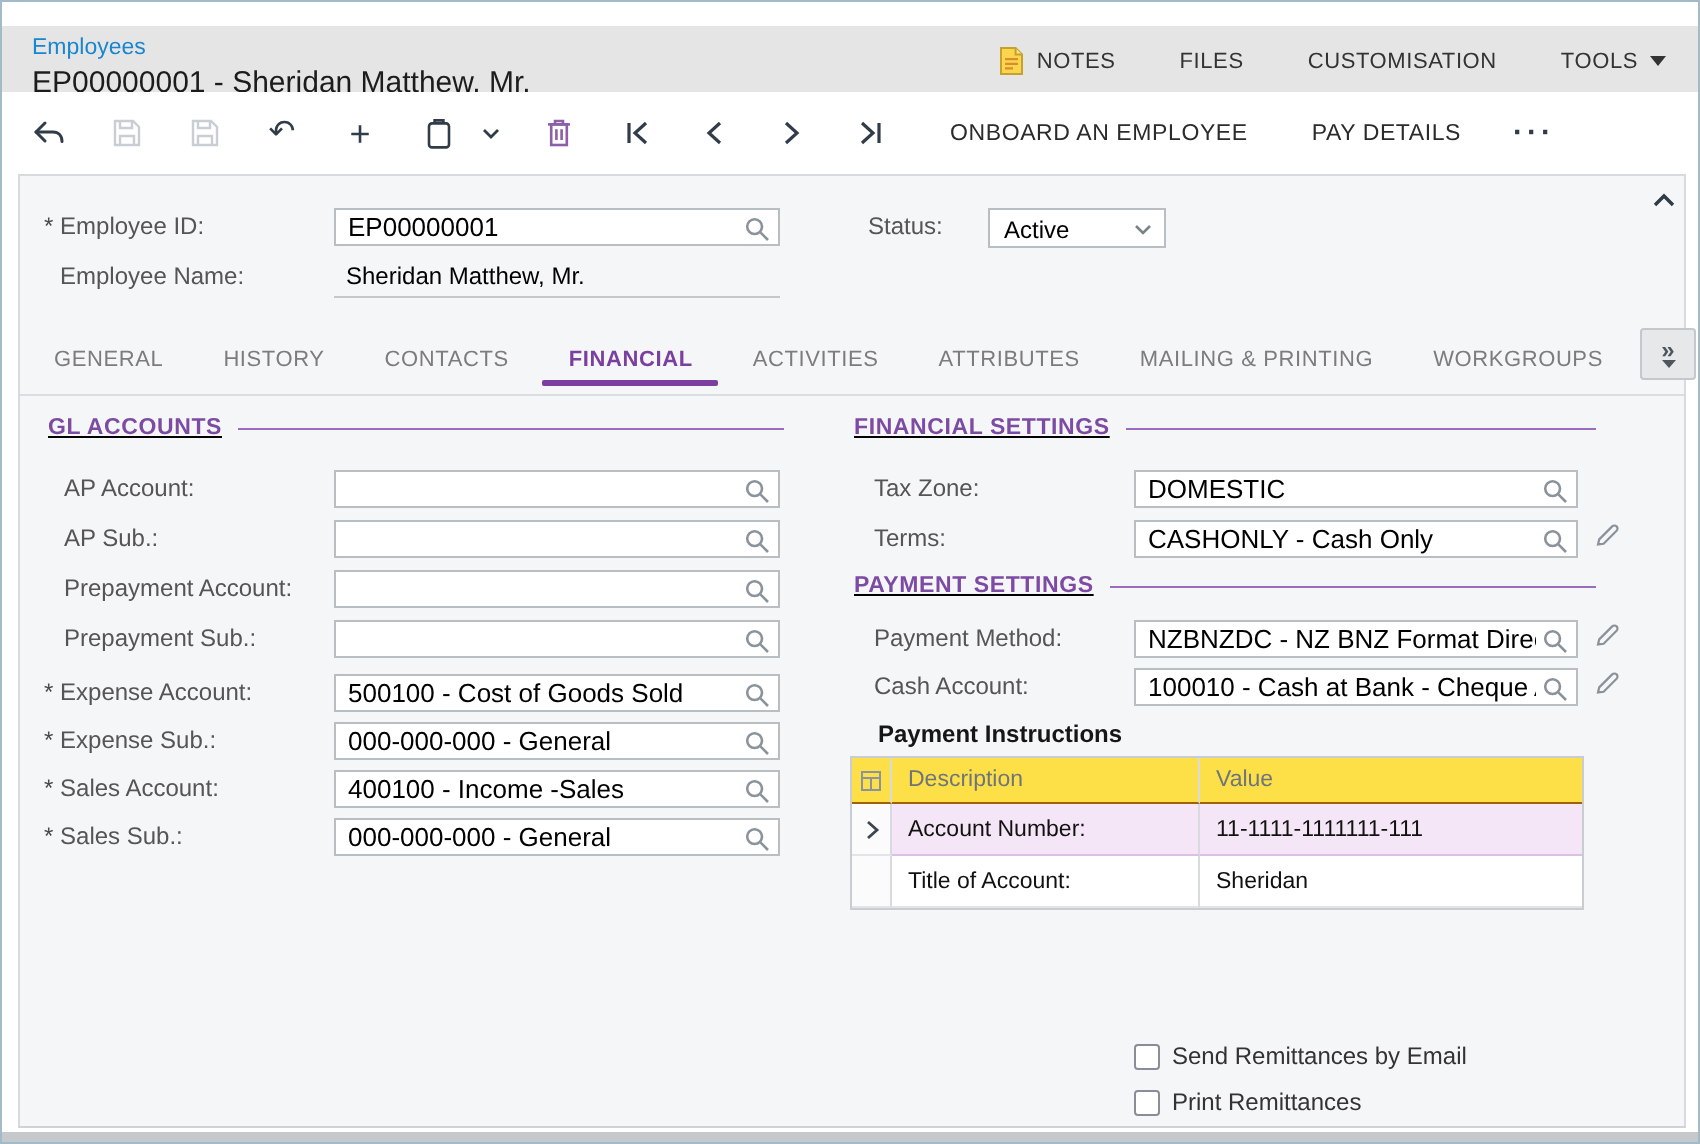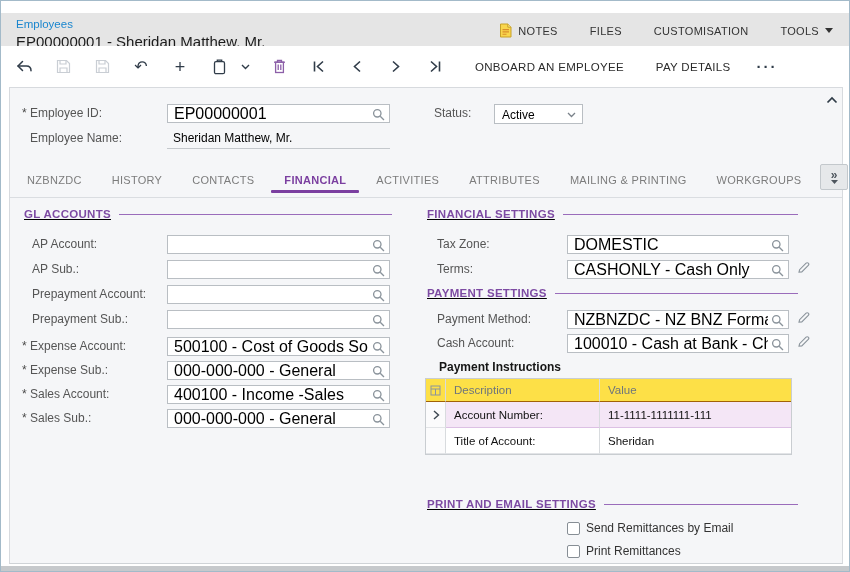--- a/index.html
+++ b/index.html
@@ -32,21 +32,21 @@
   
   .panel { position:absolute; top:86px; left:8px; width:834px; bottom:7px;
            background:#f5f6f8; border:1px solid #d7dade; border-bottom-color:#cfd3d7; }
   .bottom-strip { position:absolute; left:0; right:0; bottom:0; height:5px; background:#c6c9cc; }
 
   .flabel { position:absolute; font-size:12px; color:#555; white-space:nowrap; }
   .req { color:#4a4a4a; }
   .lookup { position:absolute; height:19px; background:#fff; border:1px solid #b9bec3; }
   .lookup input { position:absolute; left:0; top:0; width:calc(100% - 20px); height:100%;
                   border:none; outline:none; background:transparent; font-family:inherit;
-                  font-size:16px; color:#000; padding:0 0 0 6px; }
+                  font-size:13px; color:#000; padding:0 0 0 6px; }
   .mag { position:absolute; right:4px; top:3px; cursor:pointer; }
   .pencil { position:absolute; top:2px; cursor:pointer; }
 
   
   .name-value { position:absolute; font-size:12px; color:#000; }
   .name-underline { position:absolute; height:1px; background:#c4c8cc; }
   .status-select { position:absolute; width:89px; height:20px; background:#fff;
                    border:1px solid #b9bec3; font-size:12px; color:#000; cursor:pointer; }
   .status-select .sel-text { position:absolute; left:7px; top:3px; }
   .status-select .chev { position:absolute; right:6px; top:7px; }
@@ -255,21 +255,21 @@
     </div>
     <div class="collapse-btn" style="left:816px; top:8px;">
       <span>
         <svg width="12" height="8" viewBox="0 0 12 8" fill="none" stroke="#2f3b47" stroke-width="1.7">
             <path d="M1.5 6.5 L6 2 L10.5 6.5"></path>
           </svg>
       </span>
     </div>
 
     <div class="tabs">
-      <div class="tab">NZBNZDC</div>
+      <div class="tab">GENERAL</div>
       <div class="tab">HISTORY</div>
       <div class="tab">CONTACTS</div>
       <div class="tab active">FINANCIAL</div>
       <div class="tab">ACTIVITIES</div>
       <div class="tab">ATTRIBUTES</div>
       <div class="tab">MAILING &amp; PRINTING</div>
       <div class="tab">WORKGROUPS</div>
     </div>
     <div class="tab-overflow">
       <span class="guill">»</span>
@@ -470,24 +470,20 @@
           <div class="pi-cell c2">11-1111-1111111-111</div>
         </div>
         <div class="pi-row">
           <div class="pi-cell c0"></div>
           <div class="pi-cell c1">Title of Account:</div>
           <div class="pi-cell c2">Sheridan</div>
         </div>
       </div>
     </div>
 
-    <div class="sect" style="left:417px; top:410px; width:371px;">
-      <span class="sect-label">PRINT AND EMAIL SETTINGS</span>
-        <span class="sect-line"></span>
-    </div>
 
     <div class="cb-row" style="left:557px; top:433px;">
       <div class="checkbox"></div>
       <span class="cb-label">Send Remittances by Email</span>
     </div>
     <div class="cb-row" style="left:557px; top:456px;">
       <div class="checkbox"></div>
       <span class="cb-label">Print Remittances</span>
     </div>
 

